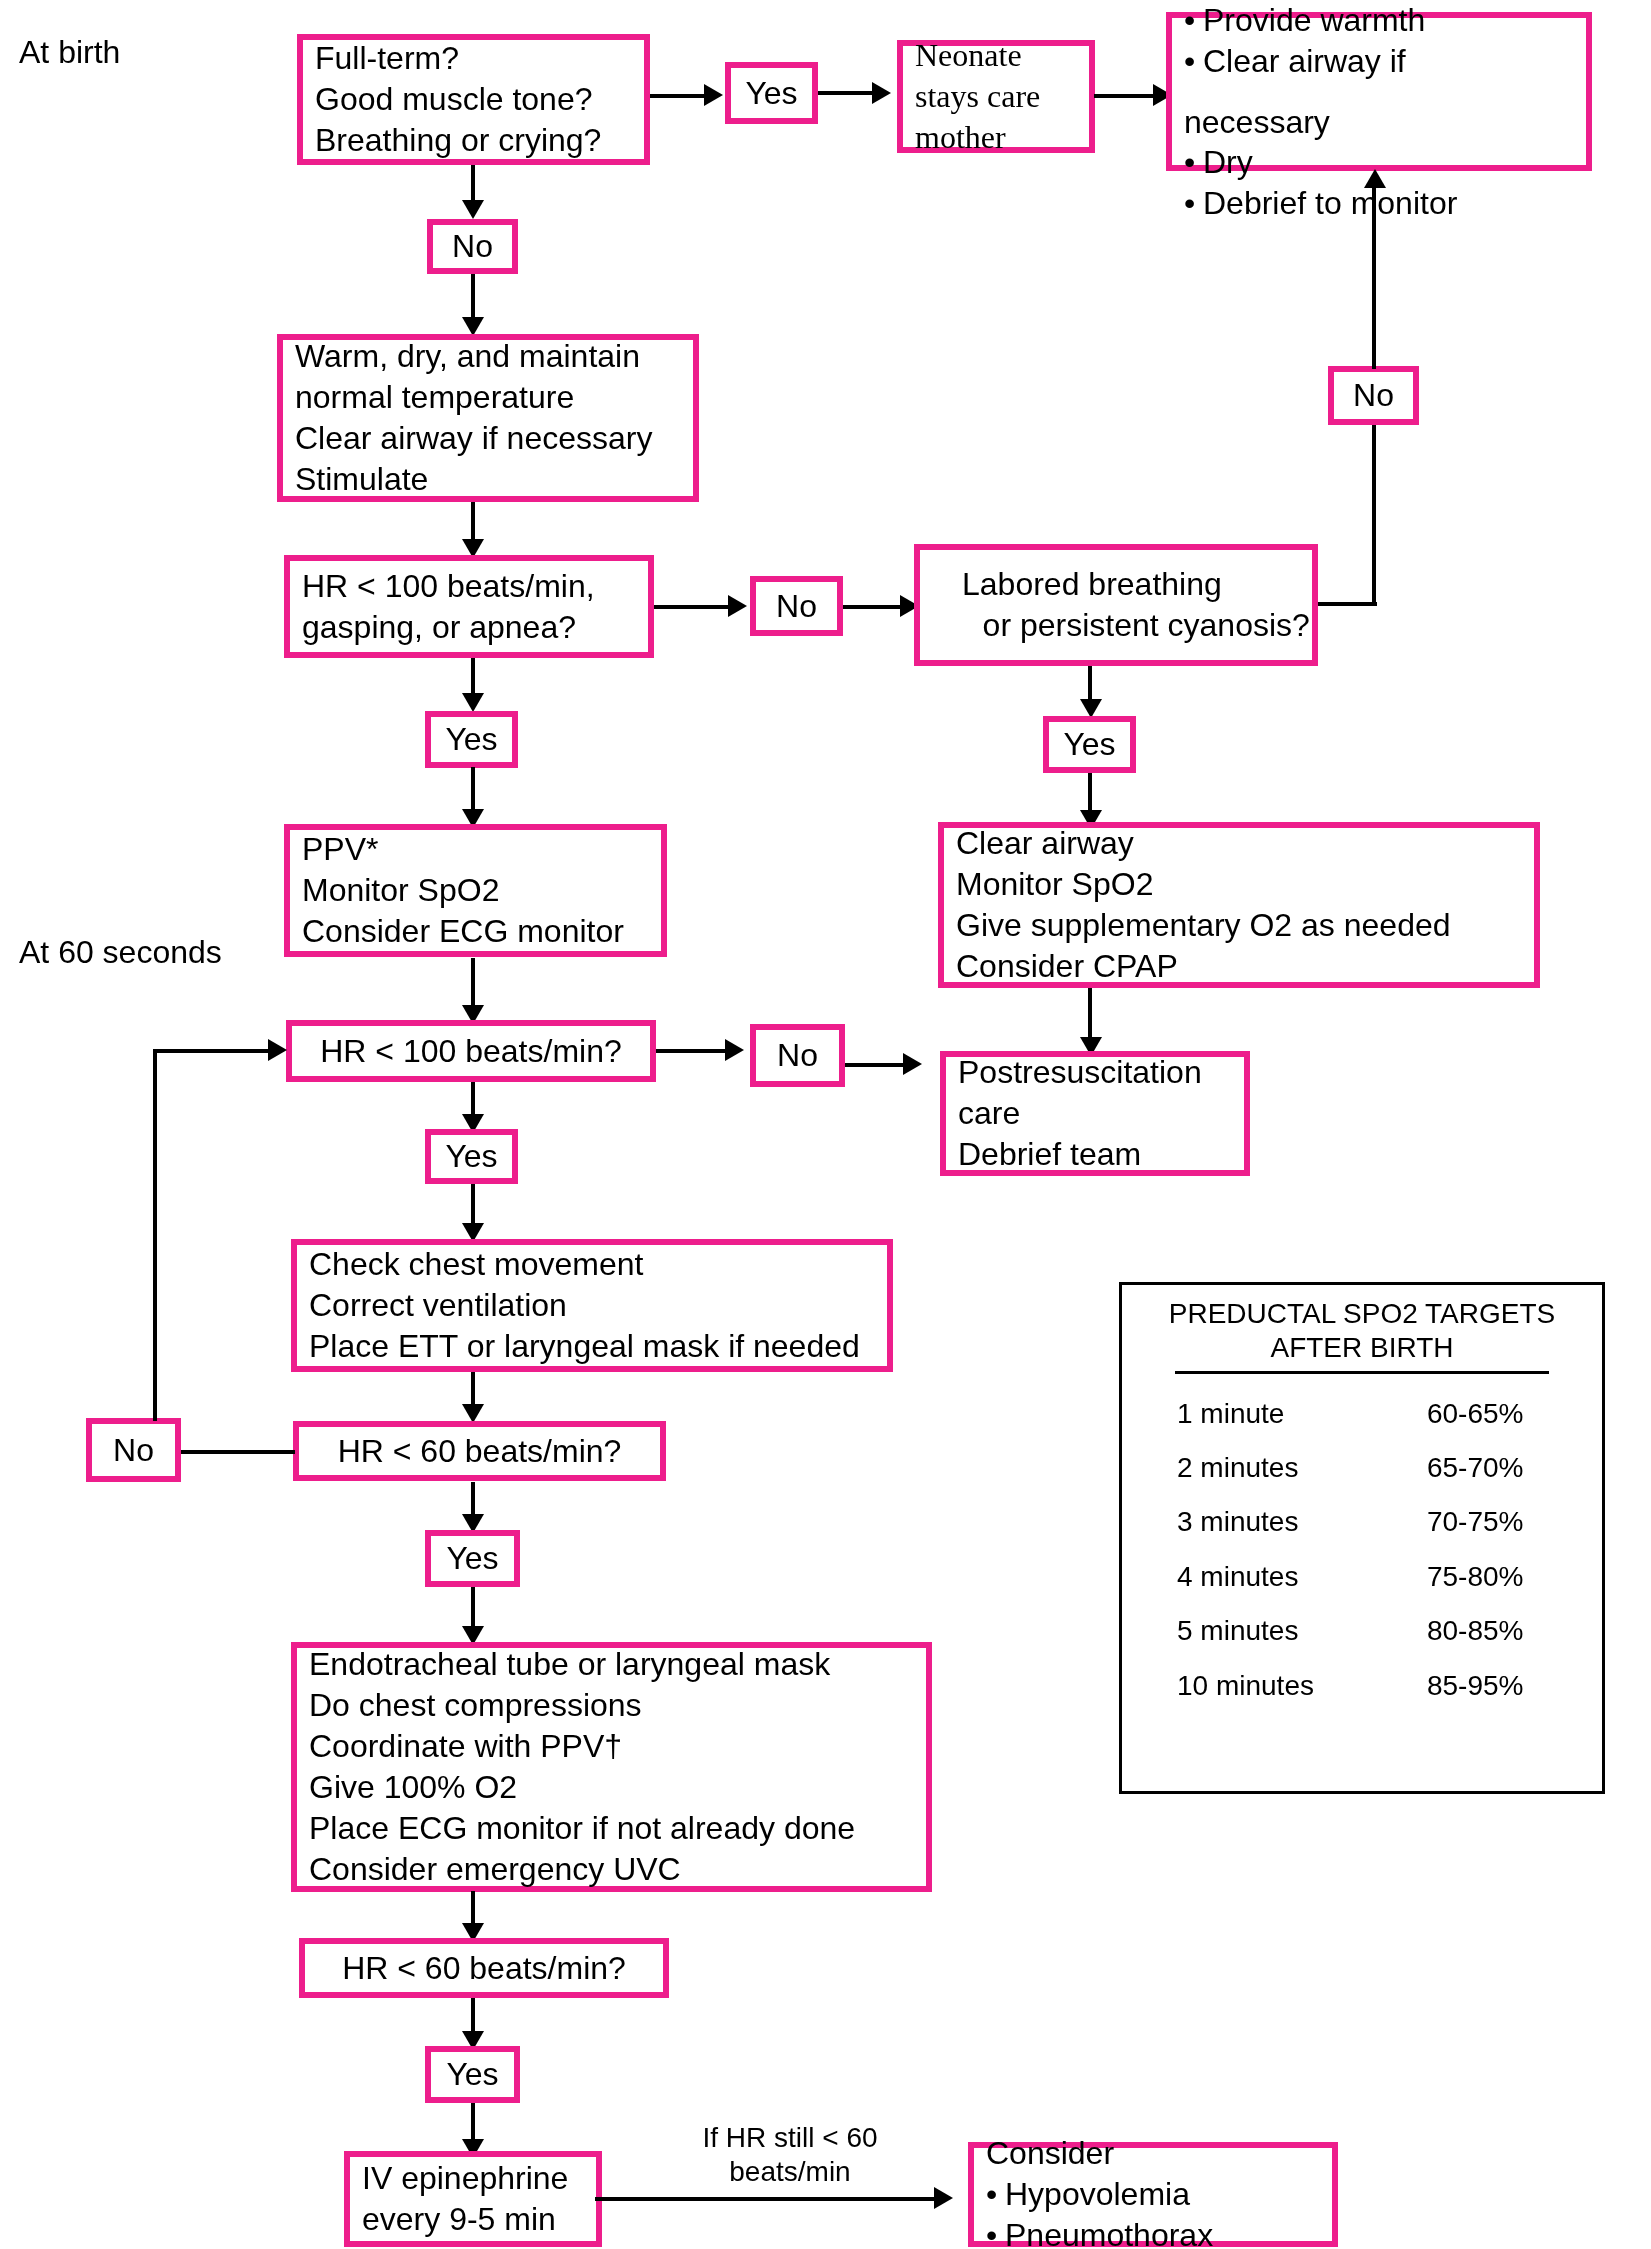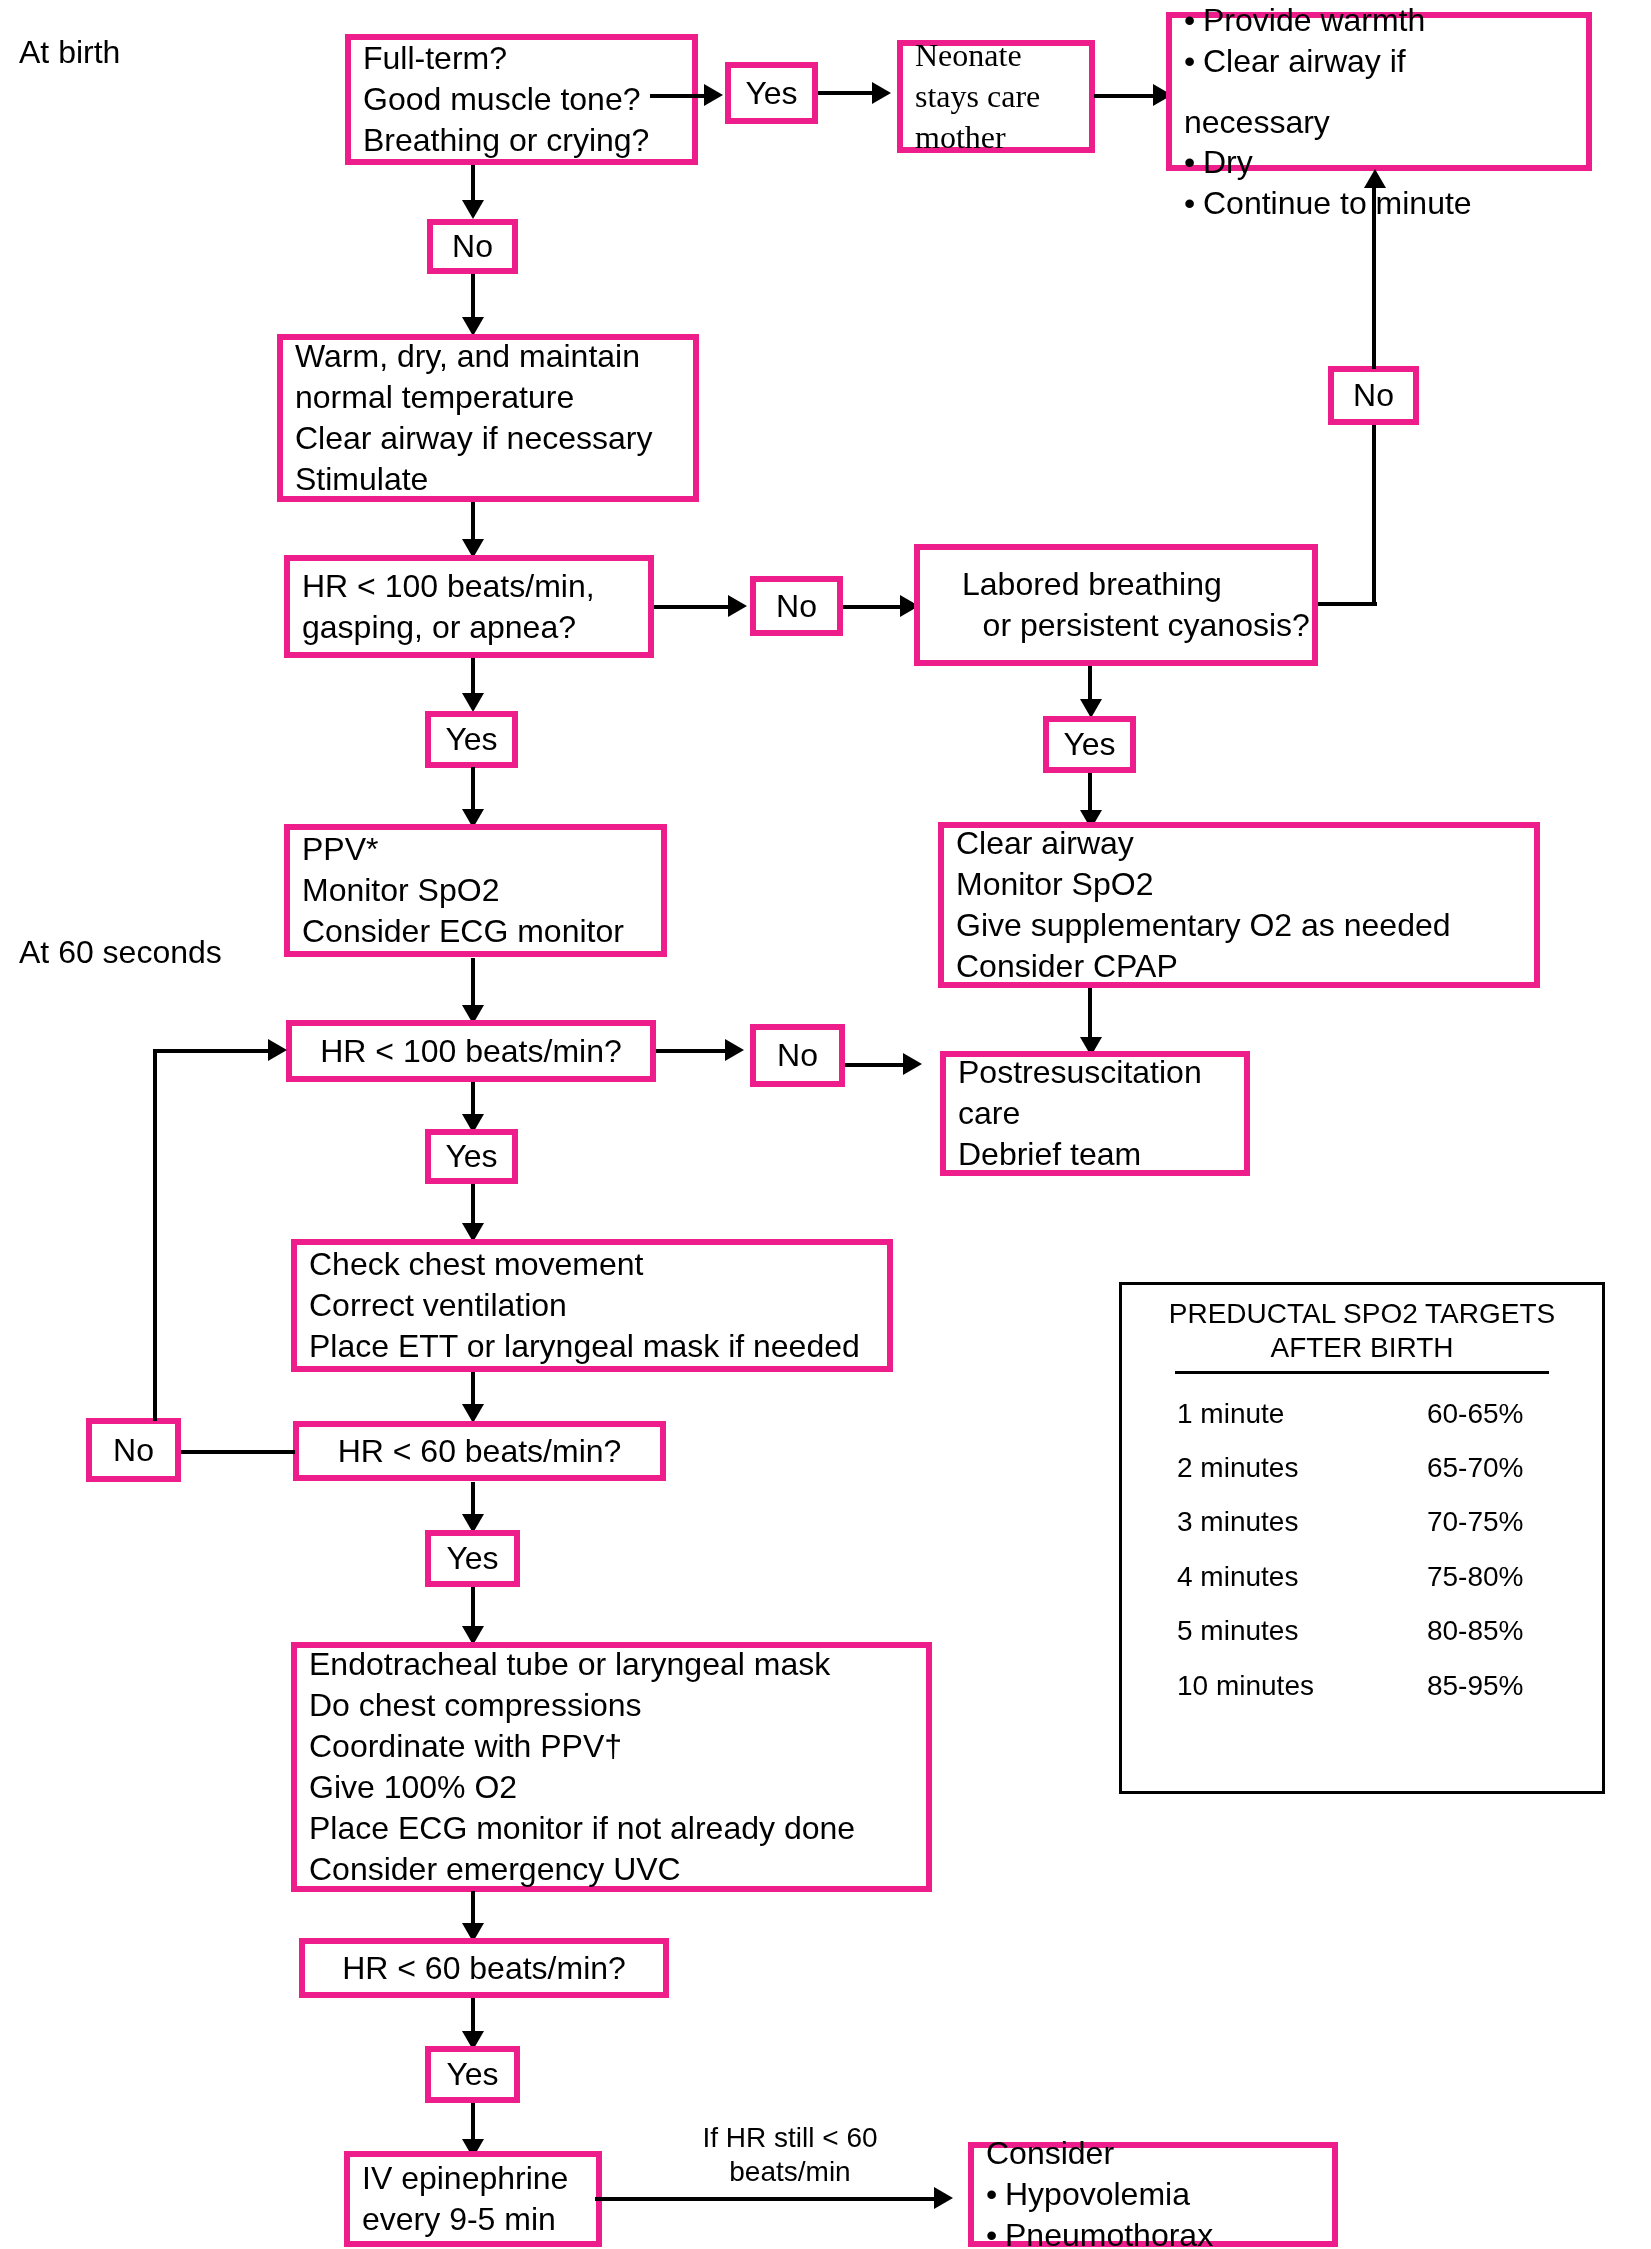--- a/index.html
+++ b/index.html
@@ -110,21 +110,21 @@
   }
 </style>
 </head>
 <body>
 
 <div id="root">
 
   <div class="plainlabel" style="left:19px;top:34px;">At birth</div>
   <div class="plainlabel" style="left:19px;top:934px;">At 60 seconds</div>
 
-  <div class="node" style="left:297px;top:34px;width:353px;height:131px;font-size:32px;margin-left:48px;">
+  <div class="node" style="left:297px;top:34px;width:353px;height:131px;font-size:32px;">
     <div class="ln">Full-term?</div>
     <div class="ln">Good muscle tone?</div>
     <div class="ln">Breathing or crying?</div>
   </div>
 
   <div class="conn hline" style="left:650px;top:94px;width:57px;"></div>
   <div class="arrow right" style="left:704px;top:84px;"></div>
 
   <div class="small-lbl" style="left:725px;top:62px;width:93px;height:62px;">Yes</div>
 
@@ -150,21 +150,21 @@
       <span class="dot">•</span>
       <span class="ln">Clear airway if</span>
     </div>
     <div class="ln" style="padding-left:0;margin-top:20px;">necessary</div>
     <div class="bullet-line">
       <span class="dot">•</span>
       <span class="ln">Dry</span>
     </div>
     <div class="bullet-line">
       <span class="dot">•</span>
-      <span class="ln">Continue to minute</span>
+      <span class="ln">Debrief to monitor</span>
     </div>
   </div>
 
   <div class="conn vline" style="left:471px;top:165px;height:45px;"></div>
   <div class="arrow down" style="left:462px;top:200px;"></div>
 
   <div class="small-lbl" style="left:427px;top:219px;width:91px;height:55px;">No</div>
 
   <div class="conn vline" style="left:471px;top:274px;height:53px;"></div>
   <div class="arrow down" style="left:462px;top:317px;"></div>

